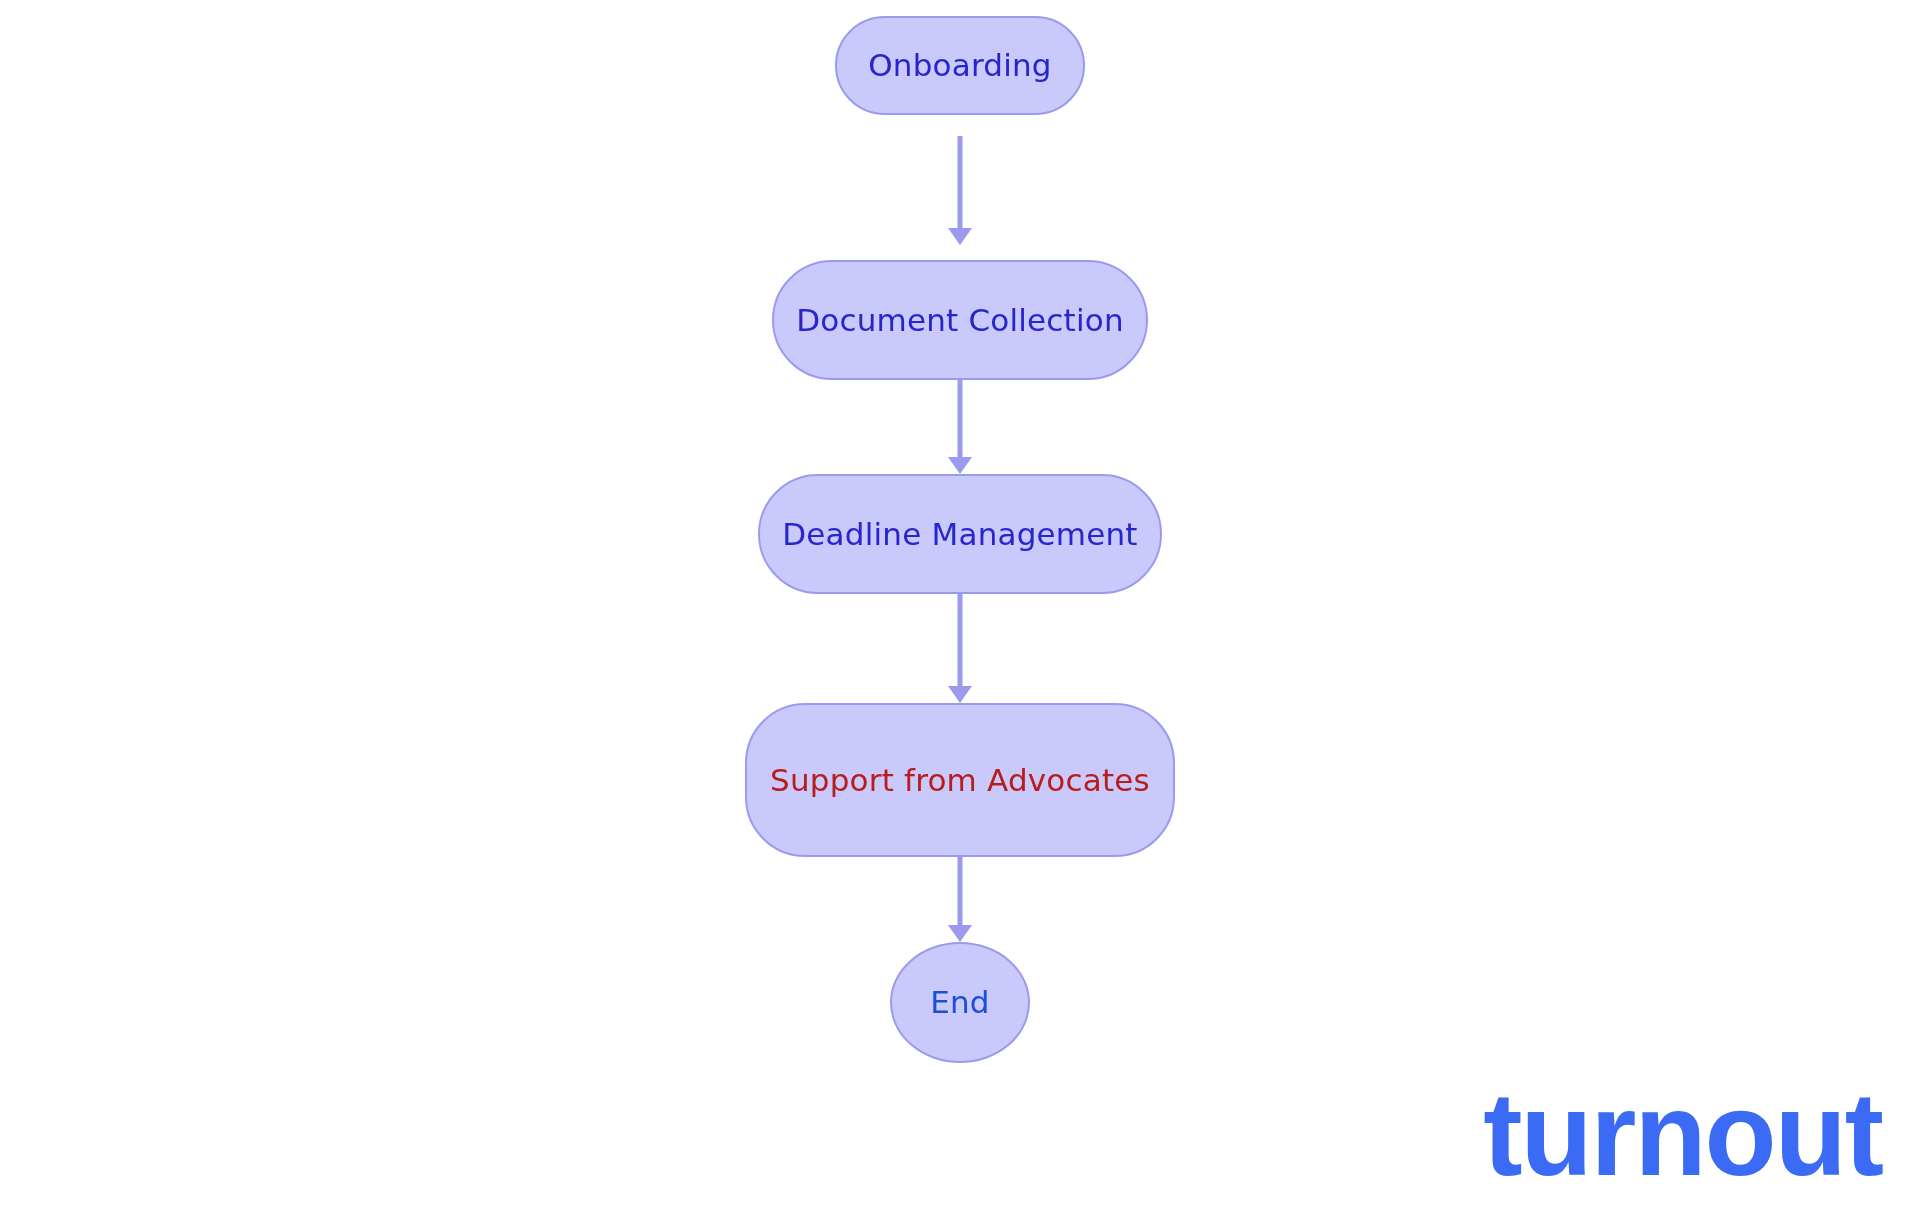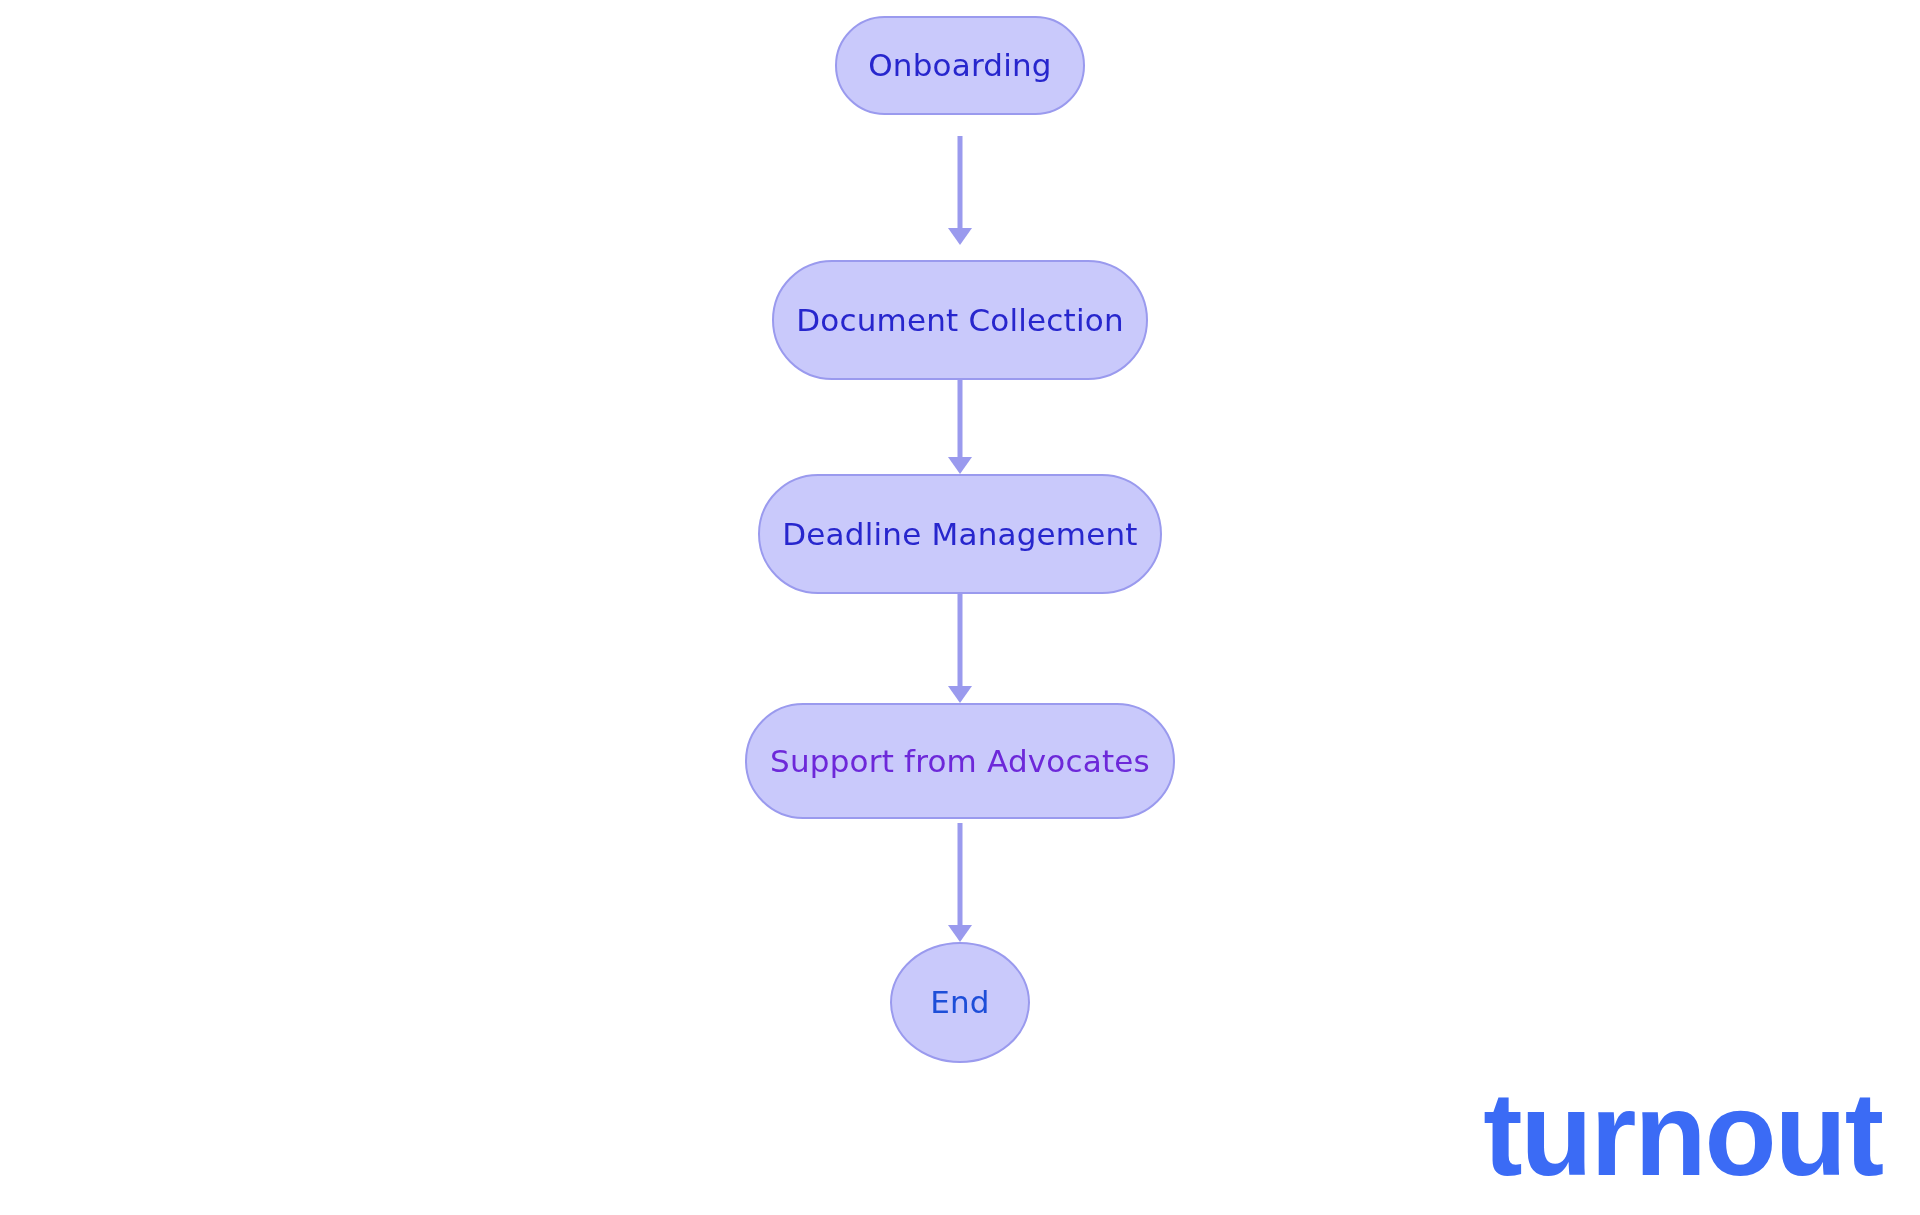--- a/index.html
+++ b/index.html
@@ -120,21 +120,21 @@
   </div>
 
   <div class="node pill" id="node-1" style="width: 376px; height: 120px; left: 772px; top: 245px; background: rgb(201, 201, 251); border-color: rgb(154, 154, 238); color: rgb(39, 38, 205); margin-top: 15px;">
     <span class="node-label">Document Collection</span>
   </div>
 
   <div class="node pill" id="node-2" style="width: 404px; height: 120px; left: 758px; top: 474px; background: rgb(201, 201, 251); border-color: rgb(154, 154, 238); color: rgb(39, 38, 205);">
     <span class="node-label">Deadline Management</span>
   </div>
 
-  <div class="node pill" id="node-3" style="width: 430px; height: 116px; left: 745px; top: 703px; background: rgb(201, 201, 251); border-color: rgb(154, 154, 238); color: #6d28d9;">
+  <div class="node pill" id="node-3" style="width: 430px; height: 154px; left: 745px; top: 703px; background: rgb(201, 201, 251); border-color: rgb(154, 154, 238); color: #b91c1c;">
     <span class="node-label">Support from Advocates</span>
   </div>
 
   <div class="node ellipse" id="node-4" style="width: 140px; height: 121px; left: 890px; top: 941.5px; background: rgb(201, 201, 251); border-color: rgb(154, 154, 238); color: #1d4ed8;">
     <span class="node-label">End</span>
   </div>
 
 </div>
 
 <div id="brand-logo" style="color: rgb(59, 107, 245);">turnout</div>

